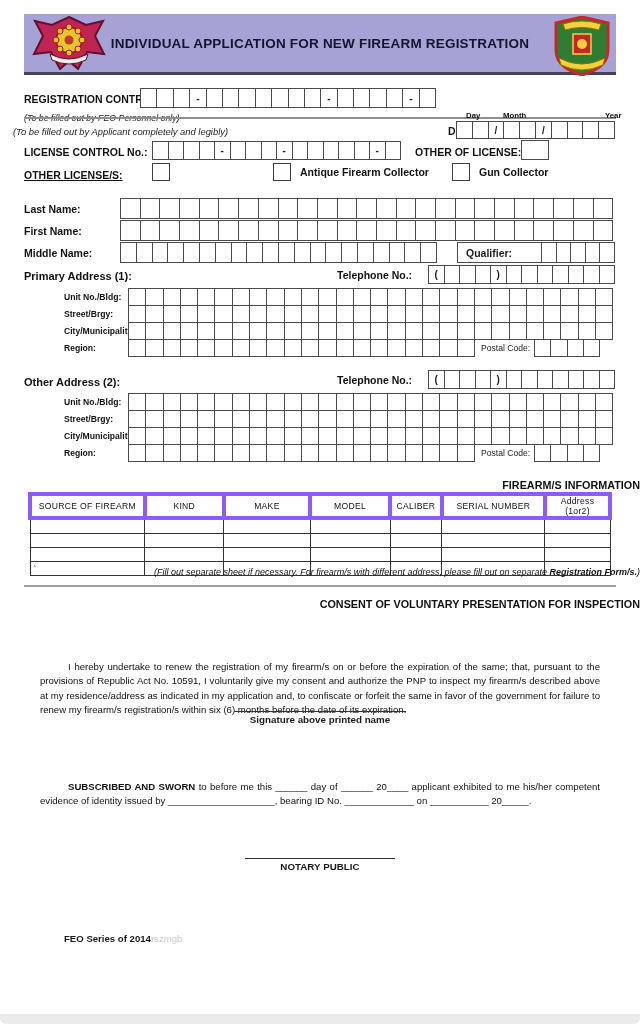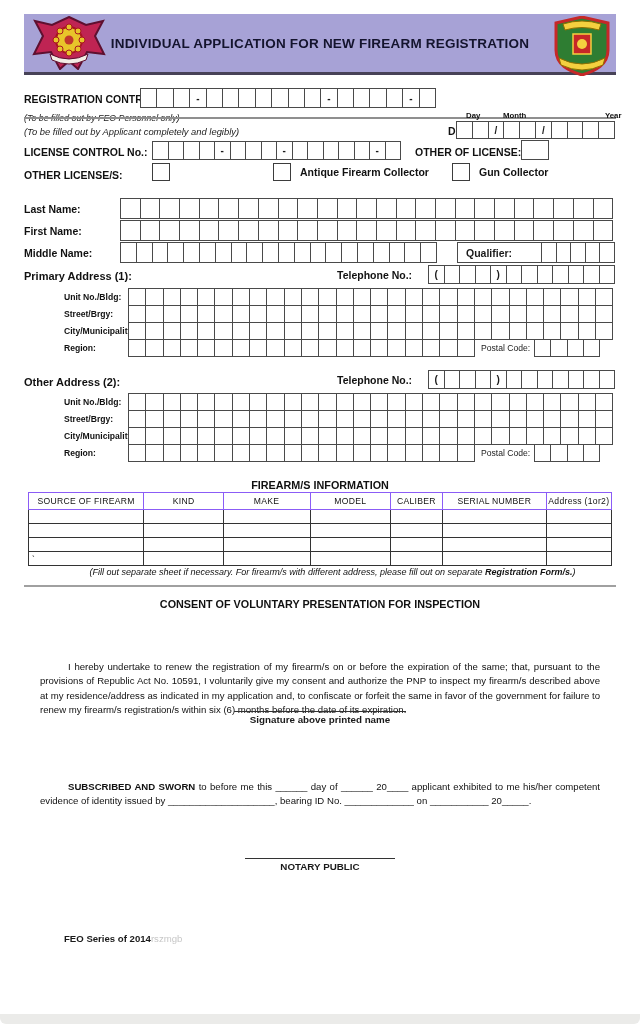--- a/index.html
+++ b/index.html
@@ -34,25 +34,25 @@
   .checkbox{position:absolute;width:18px;height:18px;border:1.6px solid #3d3d3d;box-sizing:border-box;background:#fff;}
 
   .qualifier-box{position:absolute;border:1px solid #4a4a4a;box-sizing:border-box;background:#fff;
         display:flex;align-items:center;padding-left:8px;font-weight:700;font-size:10.5px;}
 
   .region-row{position:absolute;display:flex;align-items:center;}
   .postal-lbl{font-size:8.6px;color:#222;margin:0 4px 0 6px;white-space:nowrap;}
 
   
   table.fa{position:absolute;left:28px;top:492px;width:584px;border-collapse:collapse;table-layout:fixed;}
-  table.fa th{border:1px solid #8b5cf6;font-weight:400;font-size:8.6px;letter-spacing:.3px;
+  table.fa th{border:4px solid #8b5cf6;font-weight:400;font-size:8.6px;letter-spacing:.3px;
         height:16px;padding:0;text-align:center;color:#111;}
   table.fa td{border:1px solid #333;height:13px;padding:0 3px;font-size:8.5px;}
 
-  .center{text-align:center;}
+  .center{text-align:right;}
   .footnote{font-size:9px;font-style:italic;color:#111;}
   .para{font-size:9.6px;line-height:1.5;text-align:justify;color:#111;margin-top:36px;}
   .indent{text-indent:28px;}
 
   .sigline{display:block;width:172px;margin:0 auto;border-top:1.2px solid #333;}
   .notline{display:block;width:150px;margin:0 auto;border-top:1.2px solid #333;}
   .caption{font-weight:700;font-size:9.8px;text-align:center;margin-top:2px;}
 
   .doc-list{font-size:9.6px;line-height:15px;color:#111;}
   .footer-gray{color:#c7c7c7;font-weight:400;}
@@ -112,21 +112,21 @@
       <div class="cell"></div>
       <div class="cell"></div>
       <div class="cell"></div>
       <div class="cell"></div>
       <div class="cell">-</div>
       <div class="cell"></div>
     </div>
 
   <div class="divider" style="top:117px;"></div>
 
-  <div class="abs note" style="left:24px;top:126px;font-size:9.4px;">(To be filled out by Applicant completely  and legibly)</div>
+  <div class="abs note" style="left:13px;top:126px;font-size:9.4px;">(To be filled out by Applicant completely  and legibly)</div>
 
   <div class="abs sm-lbl" style="left:466px;top:111px;font-size:7.8px;">Day</div>
   <div class="abs sm-lbl" style="left:503px;top:111px;font-size:7.8px;">Month</div>
   <div class="abs sm-lbl" style="left:561px;top:111px;font-size:7.8px;margin-left:44px;">Year</div>
   <div class="abs lbl" style="left:448px;top:125px;">DATE:</div>
   <div class="cells" style="left:456px;top:121px;--cw:16.8px;--ch:18px;">
       <div class="cell"></div>
       <div class="cell"></div>
       <div class="cell">/</div>
       <div class="cell"></div>
@@ -153,21 +153,21 @@
       <div class="cell"></div>
       <div class="cell"></div>
       <div class="cell"></div>
       <div class="cell"></div>
       <div class="cell">-</div>
       <div class="cell"></div>
     </div>
   <div class="abs lbl" style="left:415px;top:146px;">OTHER OF LICENSE:</div>
   <div class="single-box" style="left:521px;top:140px;"></div>
 
-  <div class="abs lbl" style="left:24px;top:169px;">OTHER LICENSE/S:</div>
+  <div class="abs lbl" style="left:24px;top:169px;text-decoration:underline;">OTHER LICENSE/S:</div>
   <div class="checkbox" style="left:152px;top:163px;"></div>
   <div class="abs lbl" style="left:179px;top:166px;margin-top:36px;">Sports Shooter</div>
   <div class="checkbox" style="left:273px;top:163px;"></div>
   <div class="abs lbl" style="left:300px;top:166px;">Antique Firearm Collector</div>
   <div class="checkbox" style="left:452px;top:163px;"></div>
   <div class="abs lbl" style="left:479px;top:166px;">Gun Collector</div>
 
   <div class="abs lbl" style="left:24px;top:203px;">Last Name:</div>
   <div class="cells" style="left:120px;top:198px;--cw:20.7px;--ch:21px;">
       <div class="cell"></div>
@@ -598,21 +598,21 @@
         <td>`</td>
           <td></td>
           <td></td>
           <td></td>
           <td></td>
           <td></td>
           <td></td>
       </tr>
     </tbody>
   </table>
-  <div class="abs footnote center" style="left:0;right:13px;top:567px;padding-left:38px;">
+  <div class="abs footnote center" style="left:0;right:0;top:567px;padding-left:38px;">
     <span>(Fill out separate sheet if necessary.  For firearm/s  with different  address, please fill out on separate </span><b>Registration Form/s.</b><span>)</span>
   </div>
 
   <div class="divider" style="top:585px;background:#a0a0a0;"></div>
 
   <div class="abs lbl center" style="left:0;right:0;top:598px;font-size:10.8px;">CONSENT OF VOLUNTARY PRESENTATION FOR INSPECTION</div>
   <div class="abs para indent" style="left:40px;width:560px;top:624px;">I hereby undertake to renew the registration of my firearm/s on or before the expiration of the same; that, pursuant to the provisions of Republic Act No. 10591, I voluntarily give my consent and authorize the PNP to inspect my firearm/s described above at my residence/address as indicated in my application and, to confiscate or forfeit the same in favor of the government for failure to renew my firearm/s registration/s within six (6) months before the date of its expiration.</div>
 
   <div class="abs" style="left:0;right:0;top:711px;">
     <span class="sigline"></span>

